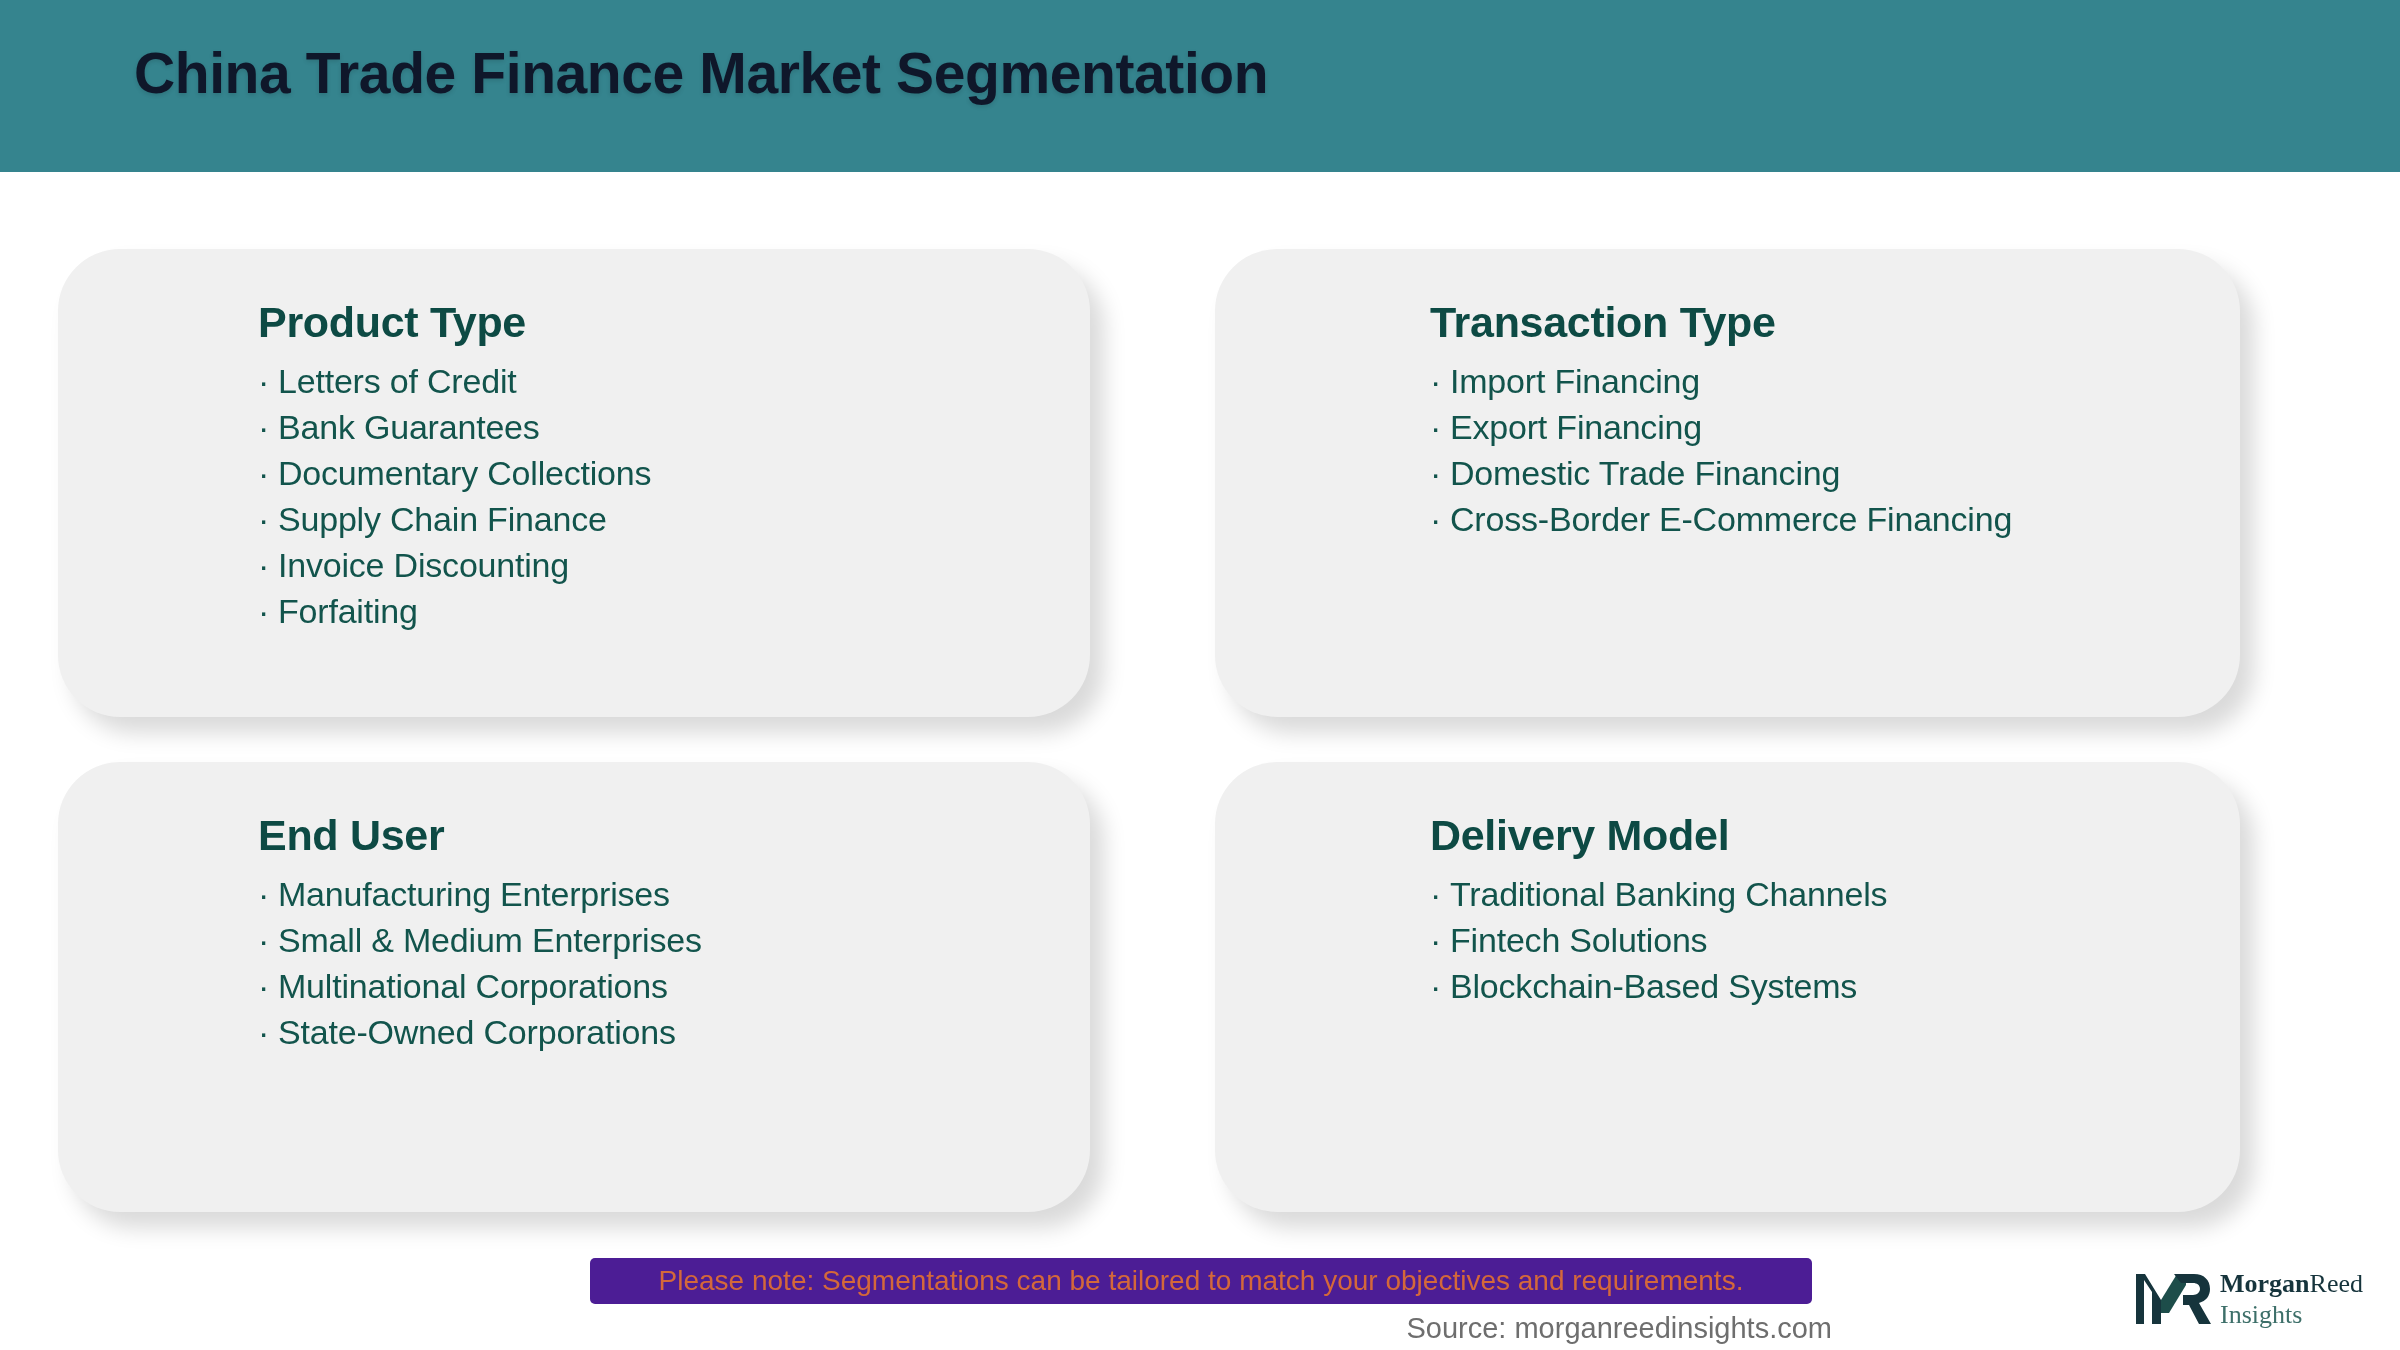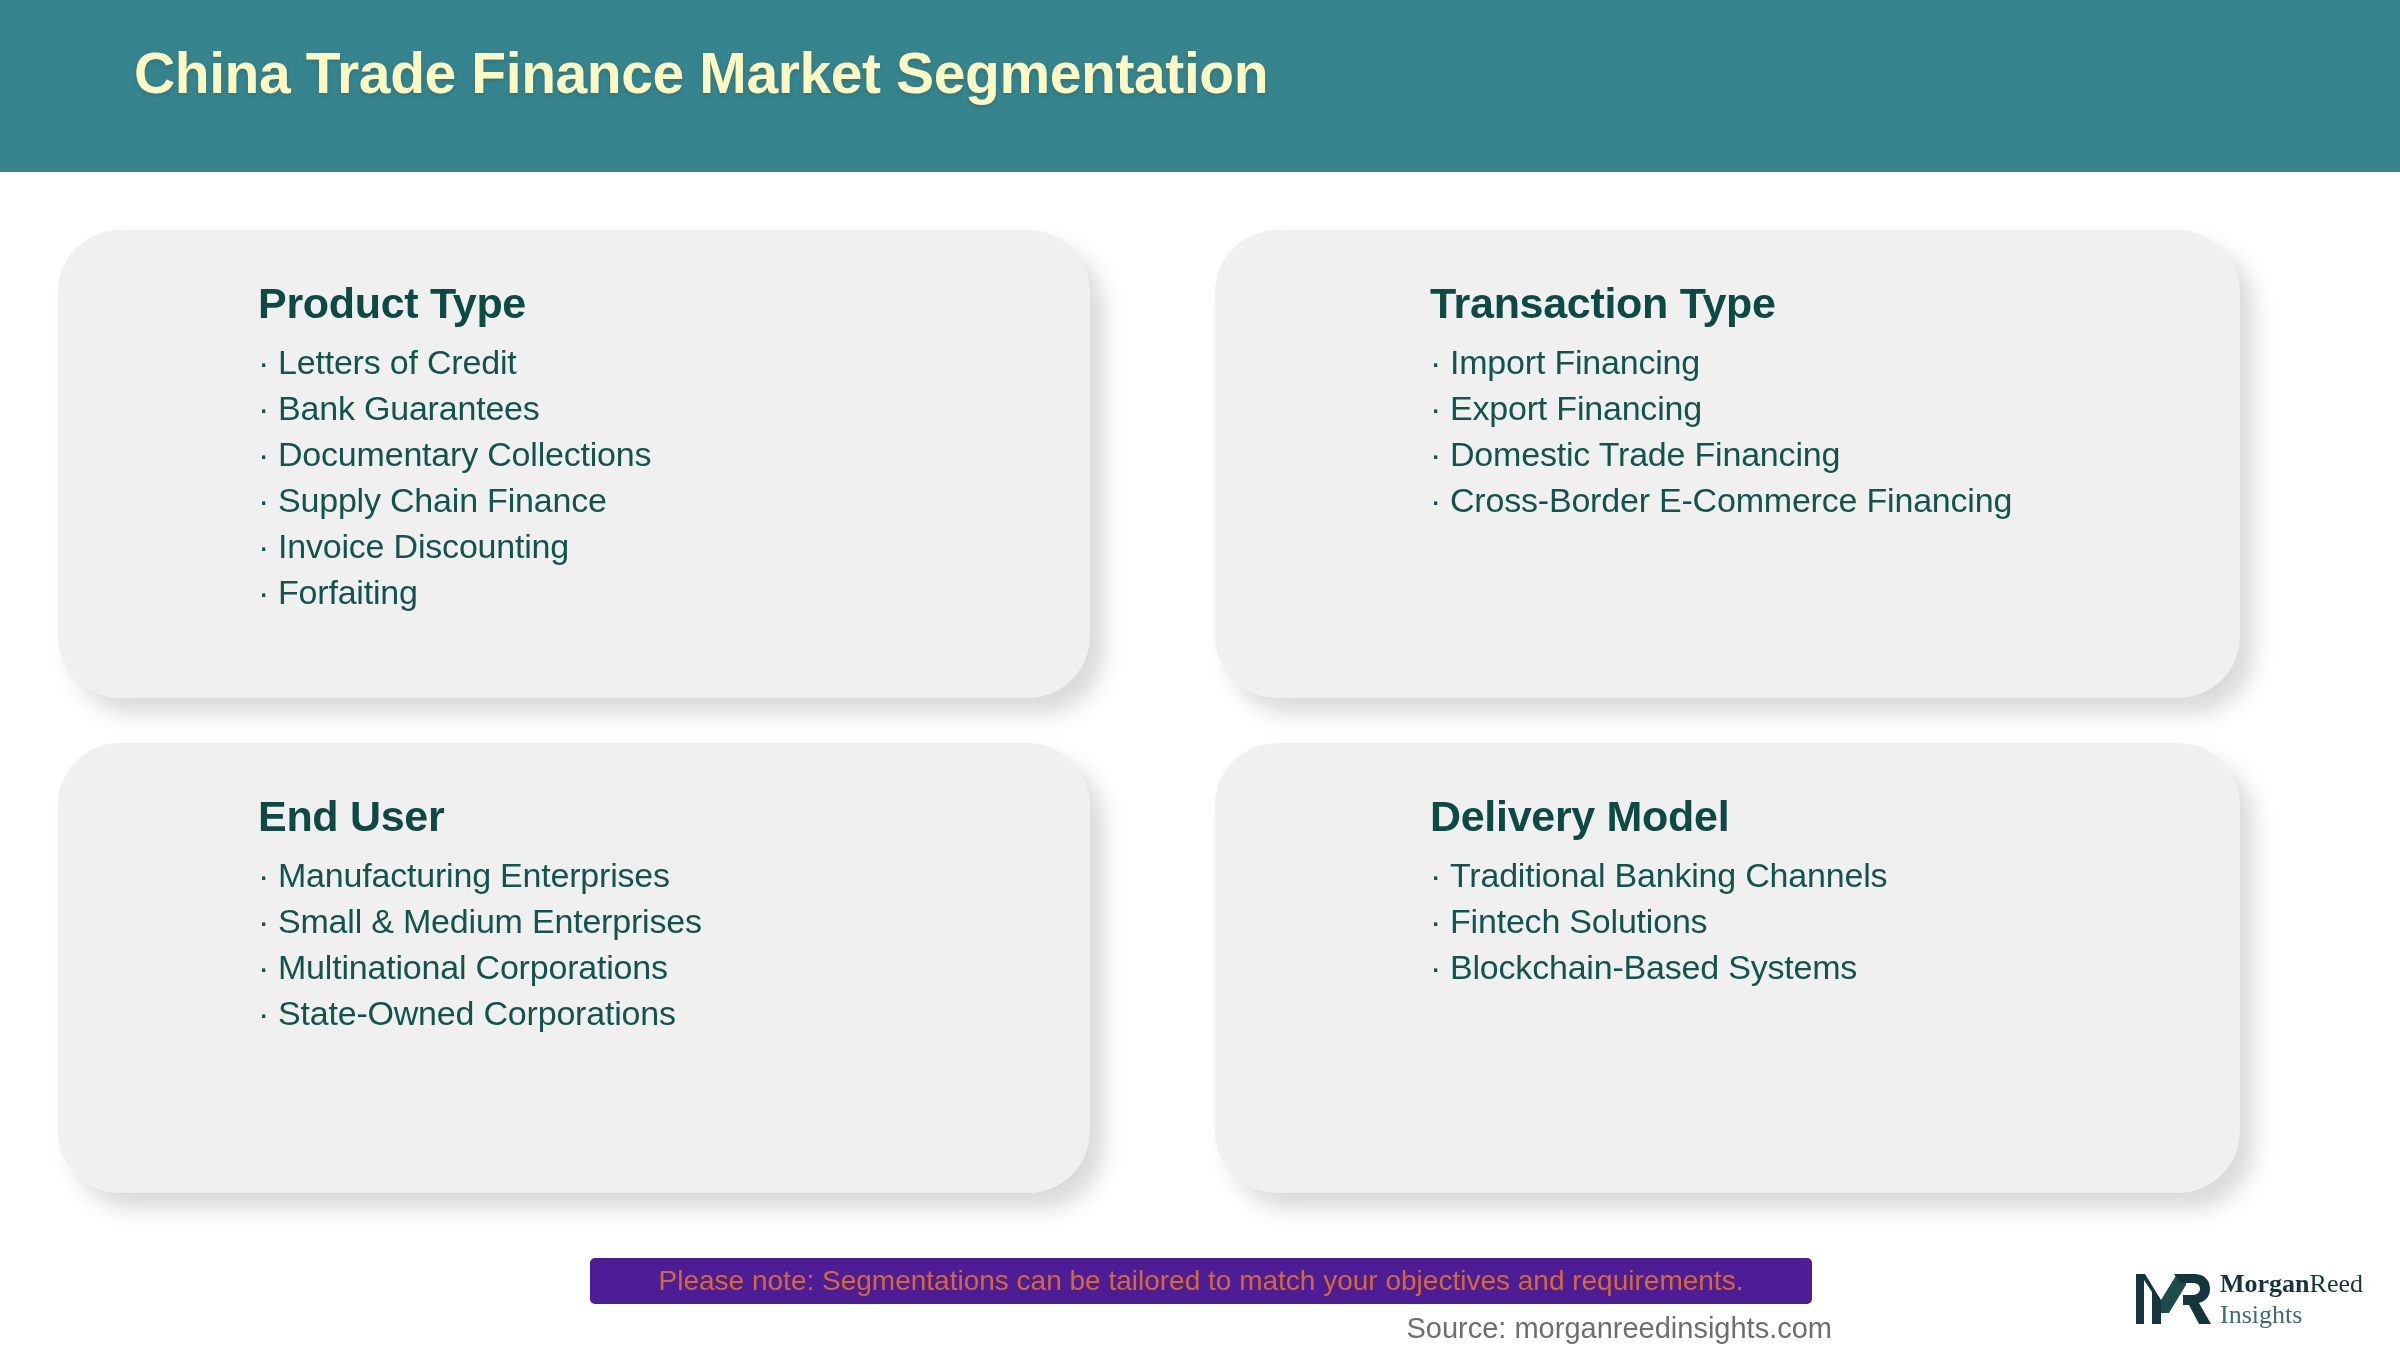--- a/index.html
+++ b/index.html
@@ -24,31 +24,31 @@
     height: 172px;
     background: #35848e;
     box-sizing: border-box;
   }
   .header-title {
     position: absolute;
     left: 134px;
     top: 40px;
     font-size: 57px;
     font-weight: bold;
-    color: #fef9c3;
+    color: #0f172a;
     letter-spacing: -0.4px;
     white-space: nowrap;
     text-shadow: 0 2px 4px rgba(0,0,0,0.13);
   }
 
   
   .cards-area {
     position: absolute;
     left: 0;
-    top: 160px;
+    top: 179px;
     width: 2180px;
     height: 1060px;
   }
   .card {
     position: absolute;
     background: #f0f0f0;
     border-radius: 62px;
     box-shadow: 14px 16px 22px rgba(0,0,0,0.15);
     box-sizing: border-box;
   }

